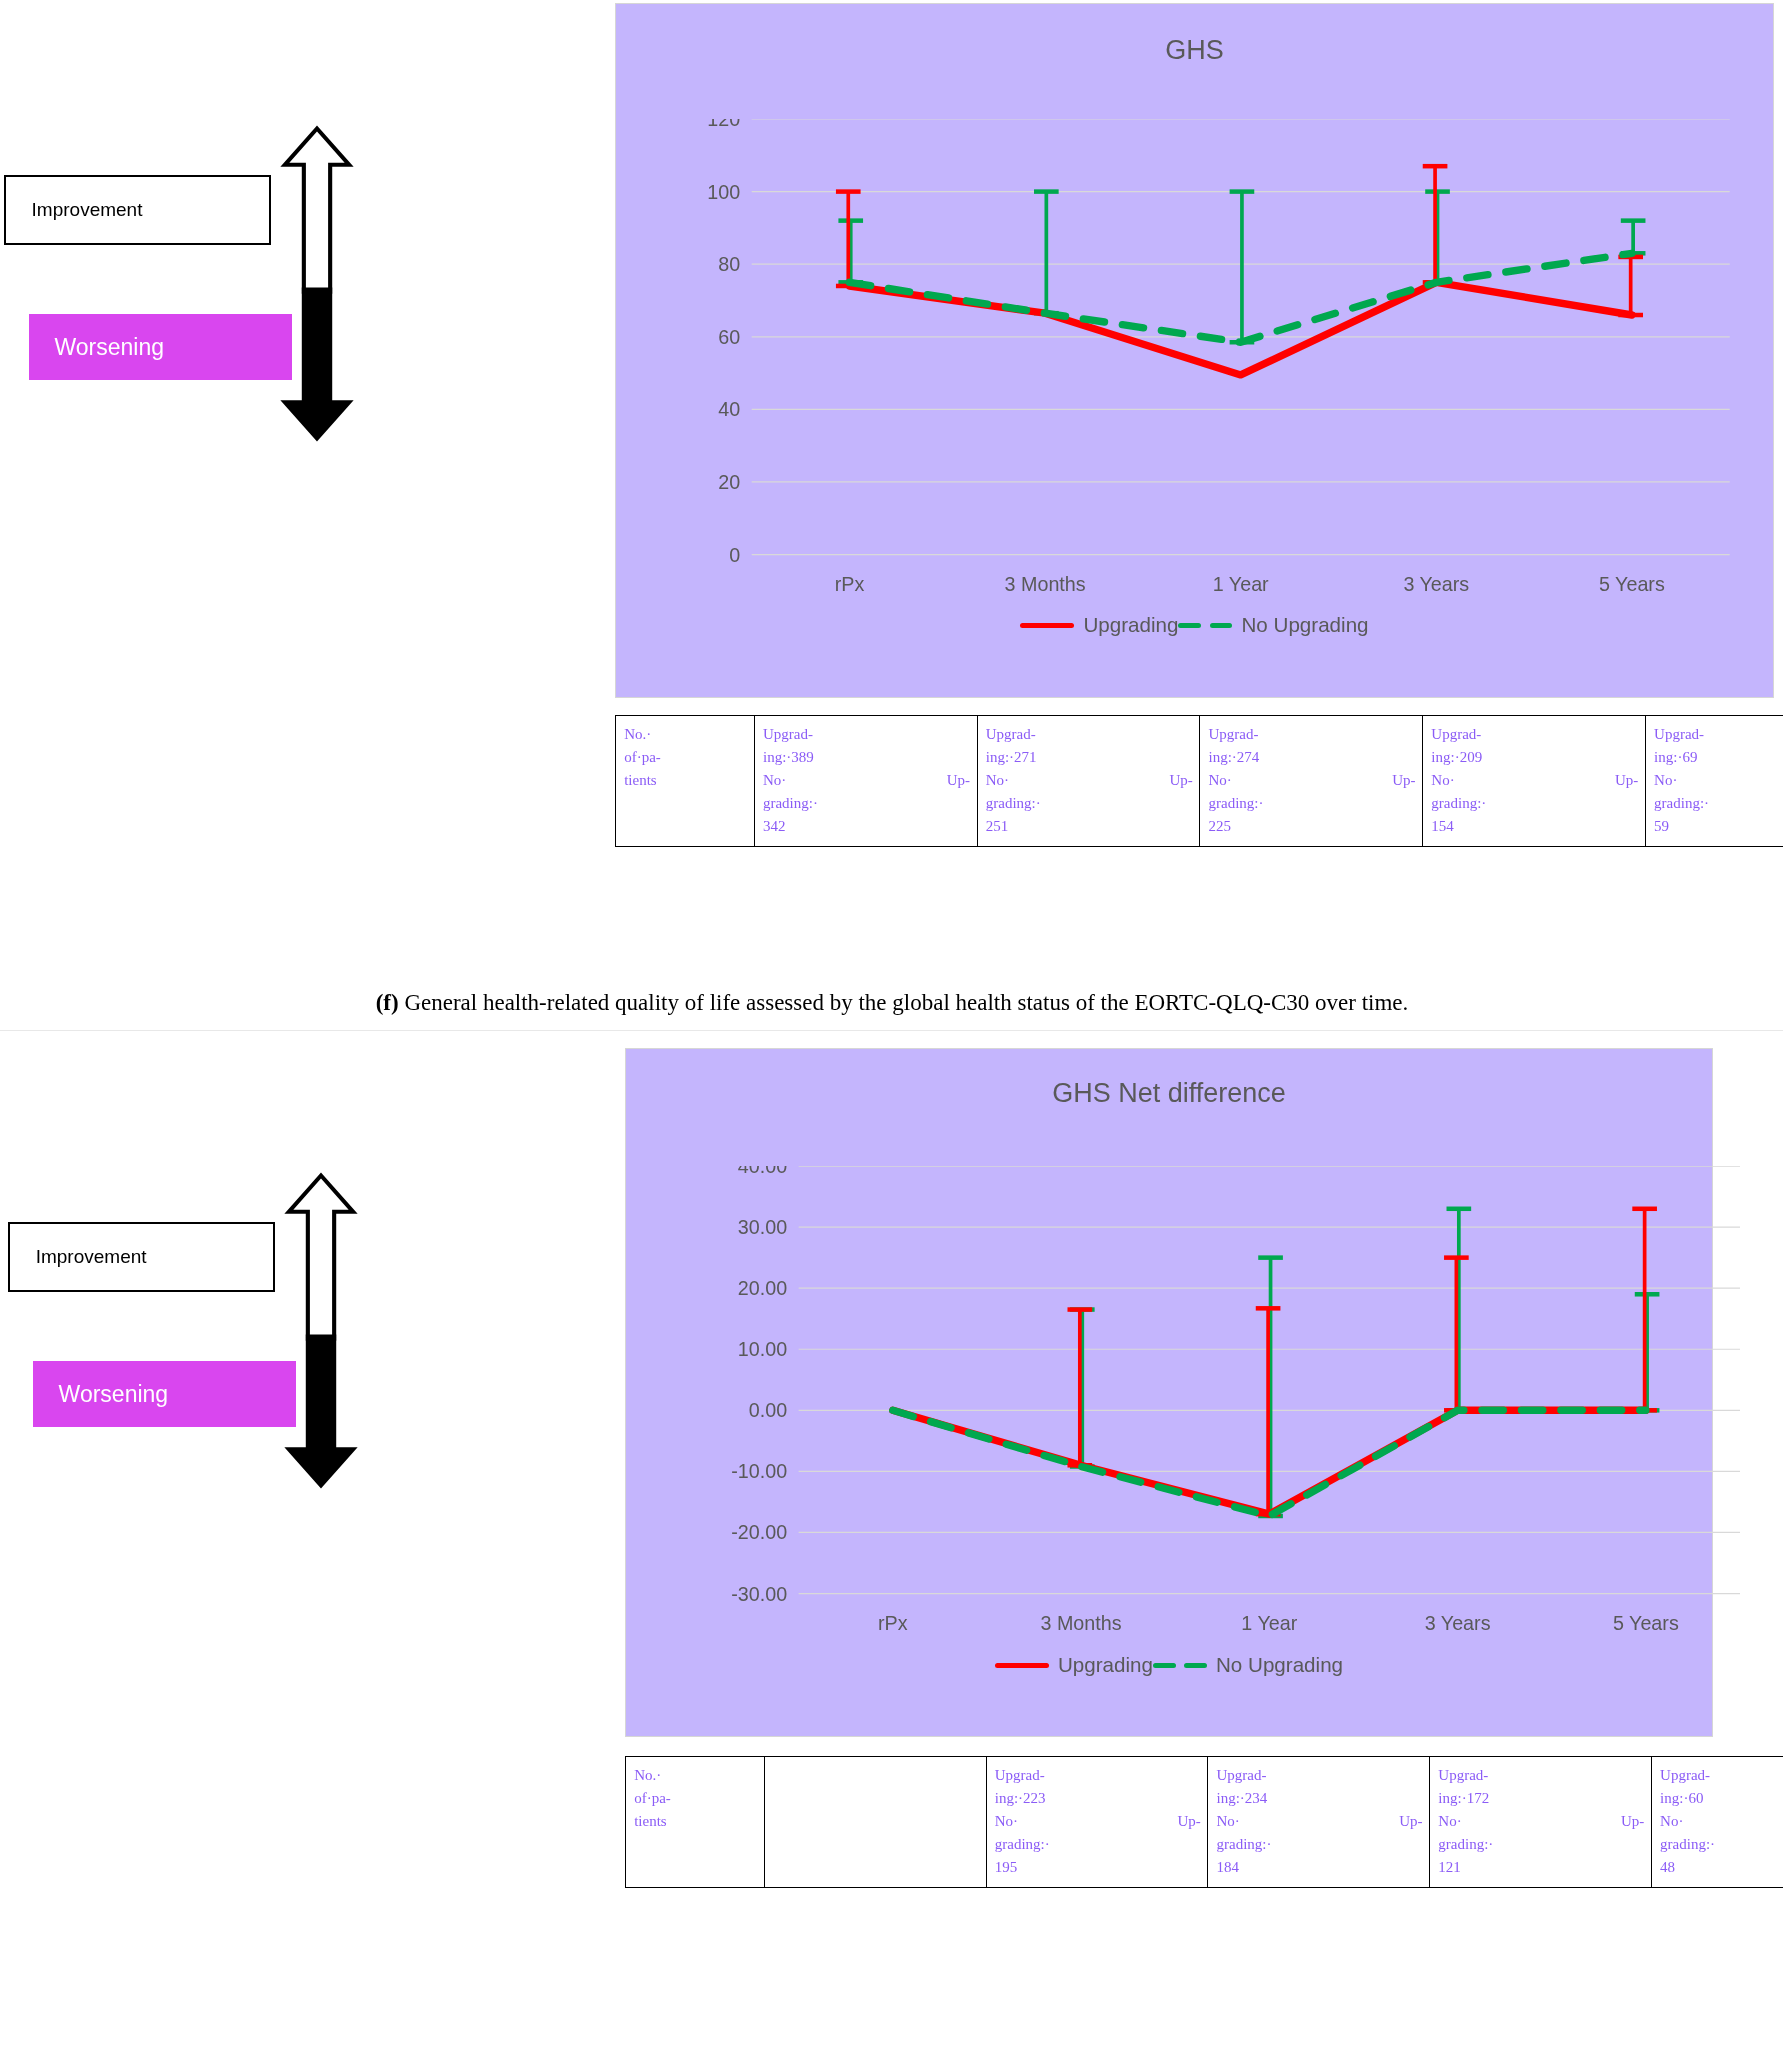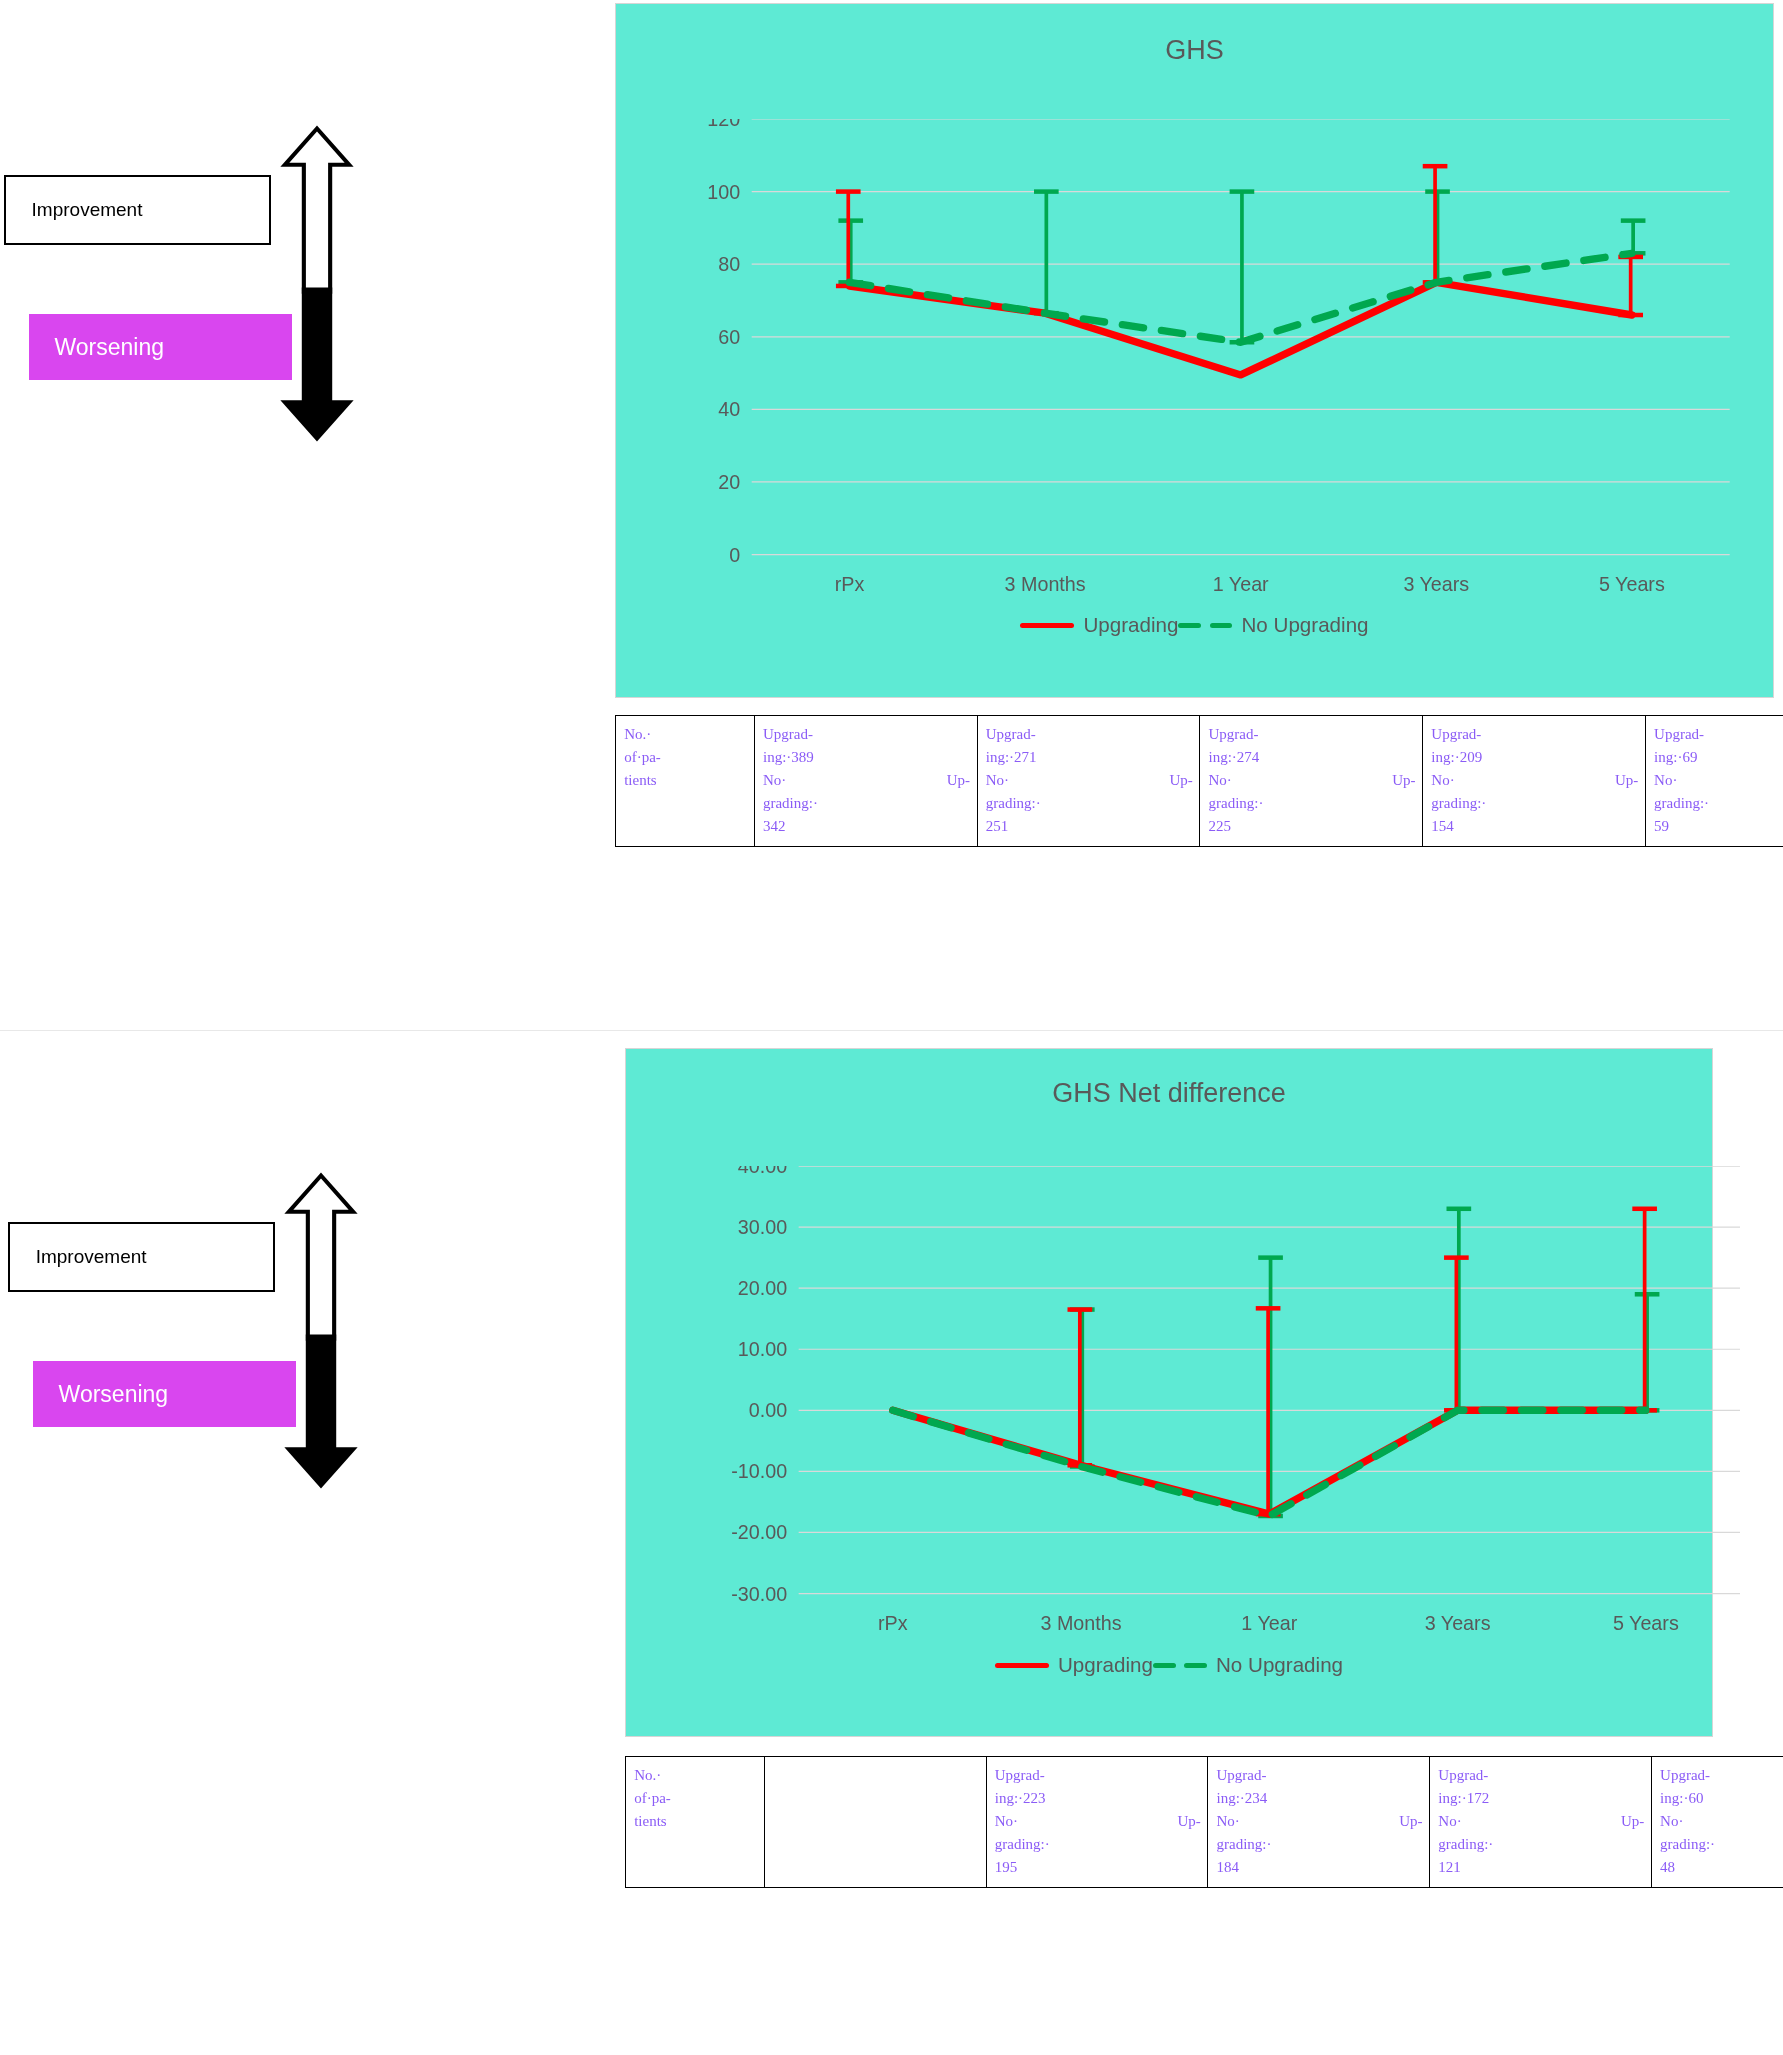--- a/index.html
+++ b/index.html
@@ -14,21 +14,21 @@
   .legend-graphic{position:absolute;width:370px;height:337px;}
   .lg-improve{position:absolute;left:4.1px;top:60px;width:263px;height:66px;
      border:2.9px solid #000;background:#fff;display:flex;align-items:center;}
   .lg-improve span{font-family:"Liberation Sans",sans-serif;font-size:19px;color:#000;padding-left:25.5px;}
   .lg-worsen{position:absolute;left:29px;top:199px;width:263px;height:66px;
      background:#d946ef;display:flex;align-items:center;}
   .lg-worsen span{font-family:"Liberation Sans",sans-serif;font-size:23px;color:#fff;padding-left:25.5px;}
   .lg-arrow{position:absolute;left:280px;top:10.3px;width:74px;height:317px;}
 
   
-  .chart-card{position:absolute;background:#5eead4;border:0.8px solid #d6d6d6;box-sizing:border-box;}
+  .chart-card{position:absolute;background:#c4b5fd;border:0.8px solid #d6d6d6;box-sizing:border-box;}
   .chart-title{position:absolute;width:100%;text-align:center;
      font-family:"Liberation Sans",sans-serif;font-size:27px;color:#595959;font-weight:400;}
   .plot{position:absolute;}
   .chart-legend{position:absolute;display:flex;align-items:flex-start;justify-content:center;width:100%;}
   .cl-item{display:flex;align-items:center;gap:9px;}
   .cl-swatch-solid{width:54px;height:5px;background:#ff0000;border-radius:2.5px;}
   .cl-swatch-dash{width:54px;height:5.3px;display:flex;gap:8.2px;}
   .cl-swatch-dash i{flex:1;background:#00a84f;border-radius:2.5px;display:block;}
   .cl-label{font-family:"Liberation Sans",sans-serif;font-size:20.6px;color:#595959;}
 
@@ -187,20 +187,23 @@
             <span class="ln spread">
               <span>No·</span>
             </span>
             <span class="ln">grading:·</span>
             <span class="ln">59</span>
           </td>
         </tr>
   </tbody>
     </table>
 
+  <div class="caption" style="left:74px;top:987px;width:1636px;">
+    <b>(f)</b><span> General health-related quality of life assessed by the global health status of the EORTC-QLQ-C30 over time.</span>
+  </div>
 </div>
 
 <div class="divider"></div>
 
 <div class="panel" id="panel-g">
 
   <div class="legend-graphic" style="left:4.1px;top:130px;">
     <div class="lg-improve">
       <span>Improvement</span>
     </div>

